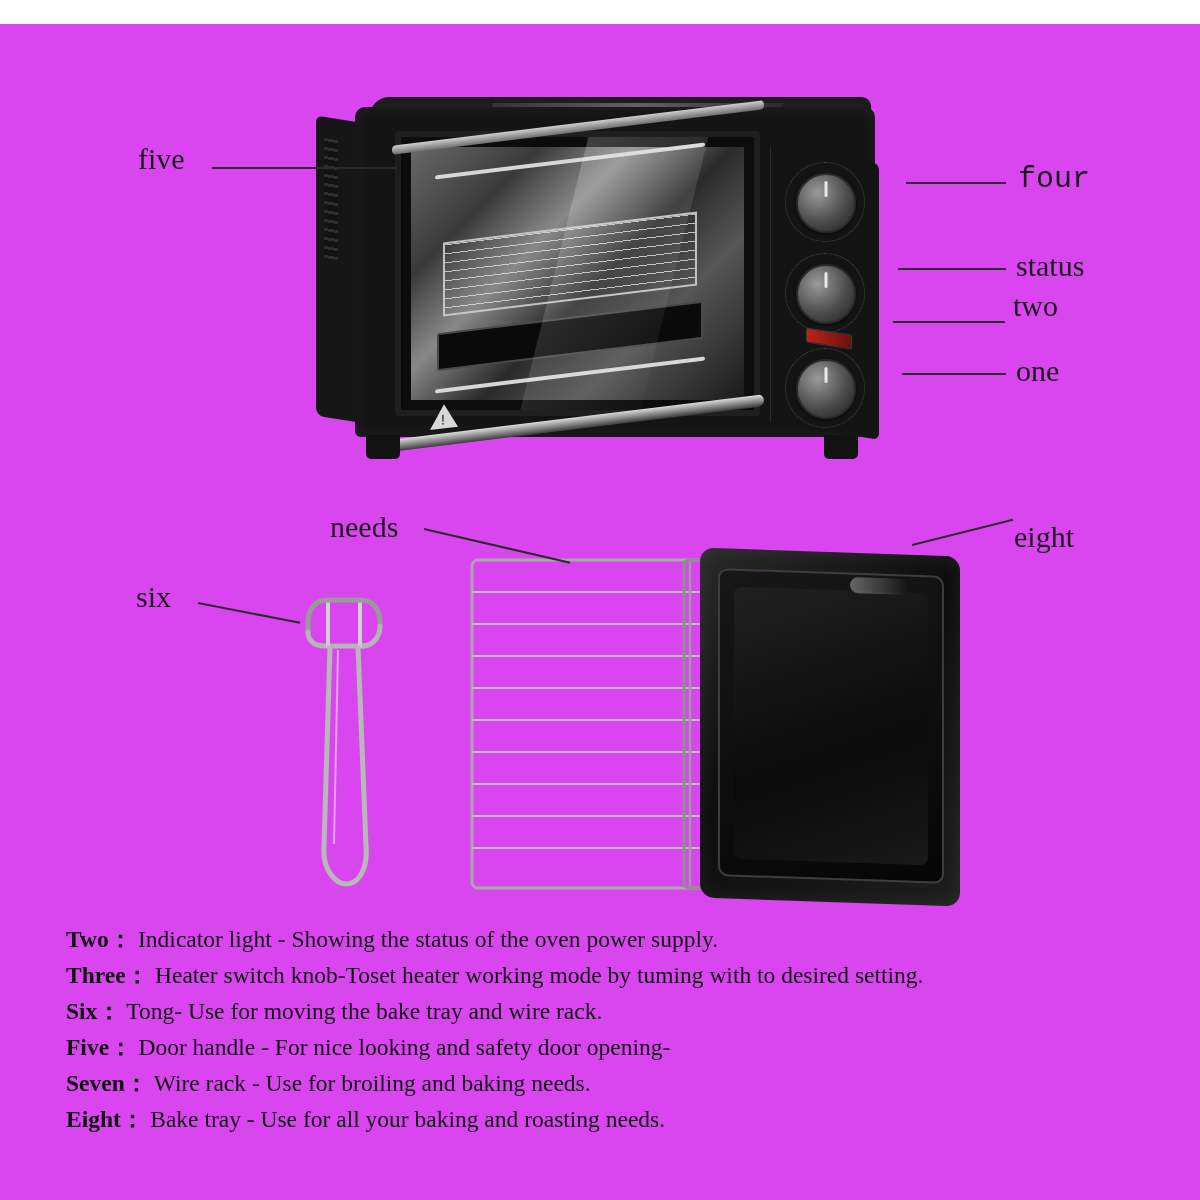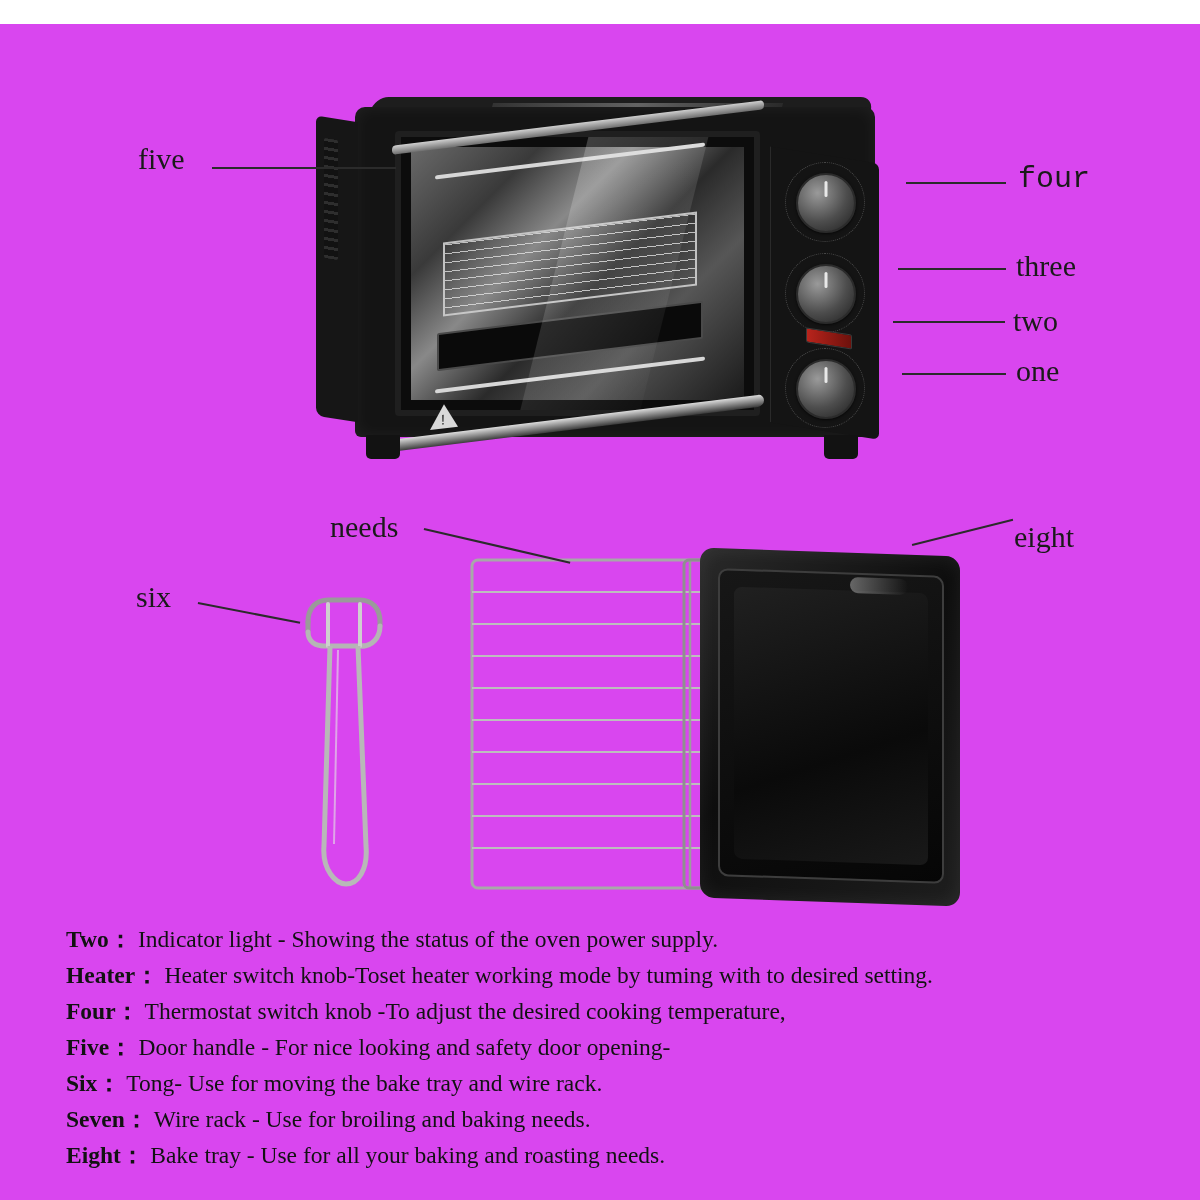--- a/index.html
+++ b/index.html
@@ -380,24 +380,24 @@
     <div class="oven-foot fl"></div>
     <div class="oven-foot fr"></div>
   </div>
 
   <div class="callout" style="left:138px; top:118px;">five</div>
   <div class="leader" style="left:212px; top:143px; width:184px;"></div>
 
   <div class="callout" style="left:1018px; top:138px;font-family:Liberation Mono, monospace;">four</div>
   <div class="leader" style="left:906px; top:158px; width:100px;"></div>
 
-  <div class="callout" style="left:1016px; top:225px;">three</div>
+  <div class="callout" style="left:1016px; top:225px;">status</div>
   <div class="leader" style="left:898px; top:244px; width:108px;"></div>
 
-  <div class="callout" style="left:1013px; top:280px;">two</div>
+  <div class="callout" style="left:1013px; top:265px;">two</div>
   <div class="leader" style="left:893px; top:297px; width:112px;"></div>
 
   <div class="callout" style="left:1016px; top:330px;">one</div>
   <div class="leader" style="left:902px; top:349px; width:104px;"></div>
 
   <div class="tong">
     <svg width="110" height="340" viewBox="0 0 110 340" fill="none">
       <path d="M20 68 C20 54 28 46 40 46 L72 46 C84 46 92 54 92 68 L92 72" stroke="#9a9a9a" stroke-width="5" fill="none" stroke-linecap="round"></path>
       <path d="M20 68 L20 78" stroke="#9a9a9a" stroke-width="5" stroke-linecap="round"></path>
       <path d="M20 78 C20 88 28 92 36 92 L76 92" stroke="#b5b5b5" stroke-width="5" fill="none" stroke-linecap="round"></path>
@@ -446,36 +446,32 @@
 
   <div class="callout" style="left:136px; top:556px;">six</div>
   <div class="leader" style="left:198px; top:578px; width:104px; transform: rotate(11deg);"></div>
 
   <div class="desc">
     <div class="row">
       <span class="term">Two：</span>
       <span class="text">Indicator light - Showing the status of the oven power supply.</span>
     </div>
     <div class="row">
-      <span class="term">Heater：</span>
+      <span class="term">Three：</span>
       <span class="text">Heater switch knob-Toset heater working mode by tuming with to desired setting.</span>
     </div>
     <div class="row">
-      <span class="term">Four：</span>
-      <span class="text">Thermostat switch knob -To adjust the desired cooking temperature,</span>
+      <span class="term">Six：</span>
+      <span class="text">Tong- Use for moving the bake tray and wire rack.</span>
     </div>
     <div class="row">
       <span class="term">Five：</span>
       <span class="text">Door handle - For nice looking and safety door opening-</span>
     </div>
     <div class="row">
-      <span class="term">Six：</span>
-      <span class="text">Tong- Use for moving the bake tray and wire rack.</span>
-    </div>
-    <div class="row">
       <span class="term">Seven：</span>
       <span class="text">Wire rack - Use for broiling and baking needs.</span>
     </div>
     <div class="row">
       <span class="term">Eight：</span>
       <span class="text">Bake tray - Use for all your baking and roasting needs.</span>
     </div>
   </div>
 
 </div>

